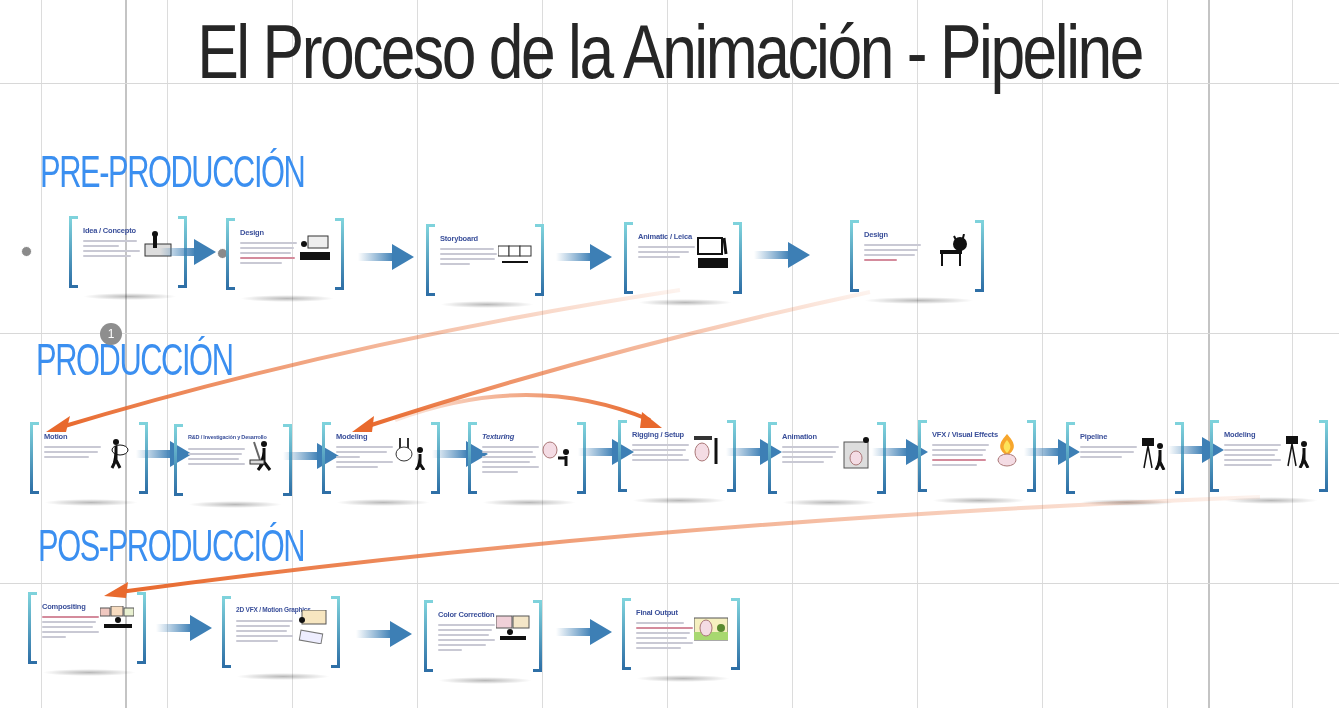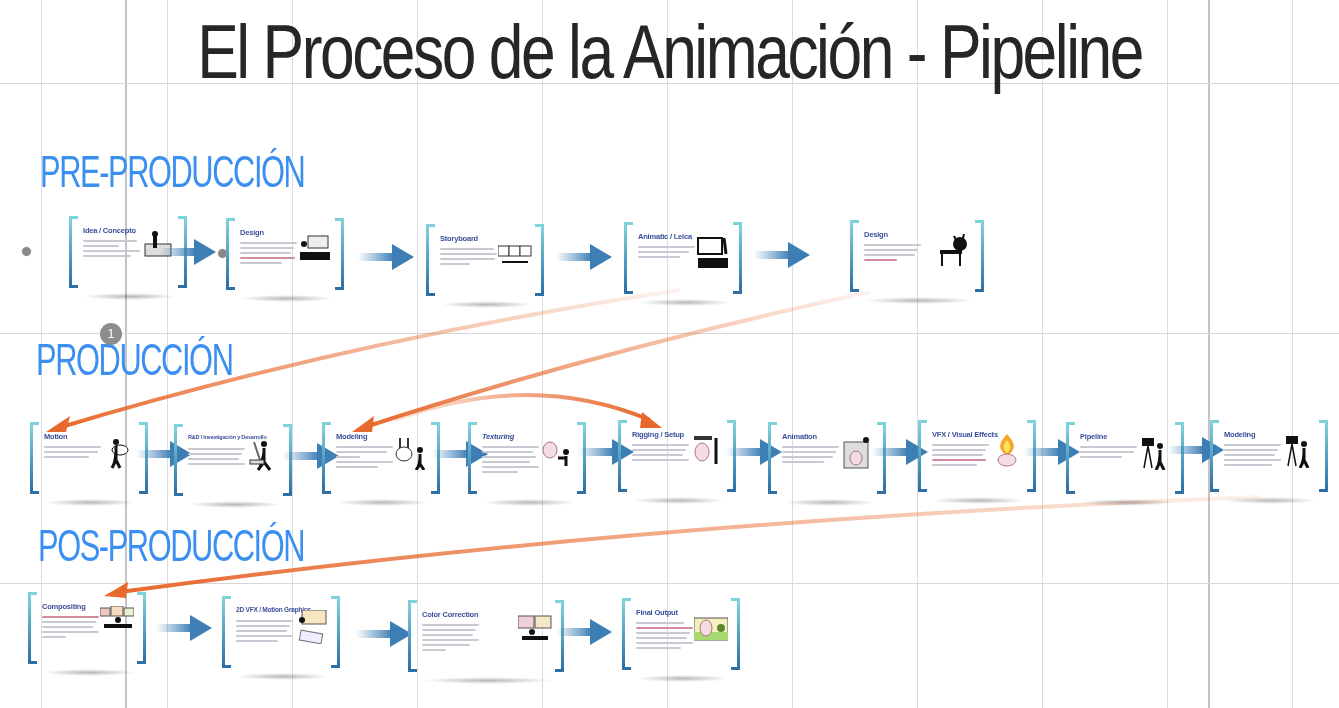--- a/index.html
+++ b/index.html
@@ -489,21 +489,21 @@
       <circle cx="8" cy="10" r="3" fill="#111"></circle>
       <rect x="6" y="22" width="22" height="10" fill="#eef" stroke="#777" transform="rotate(10 17 27)"></rect>
     </svg>
   <div class="shadow"></div>
 </div>
 <svg class="arrow" style="left:356px; top:621px;" viewBox="0 0 56 26">
     <rect x="0" y="9" width="36" height="8" fill="url(#fa)"></rect>
     <polygon points="34,0 56,13 34,26" fill="#3d7fb5"></polygon>
   </svg>
 
-<div class="card" style="left:408px; top:600px;padding-left:38px;">
+<div class="card" style="left:424px; top:600px;">
   <div class="br-l"></div>
   <div class="br-r"></div>
   <div class="ctitle">Color Correction</div>
   <div class="ctext">
       <span style="width:95%"></span>
       <span style="width:90%"></span>
       <span style="width:85%"></span>
       <span style="width:95%"></span>
       <span style="width:80%"></span>
       <span style="width:40%"></span>

